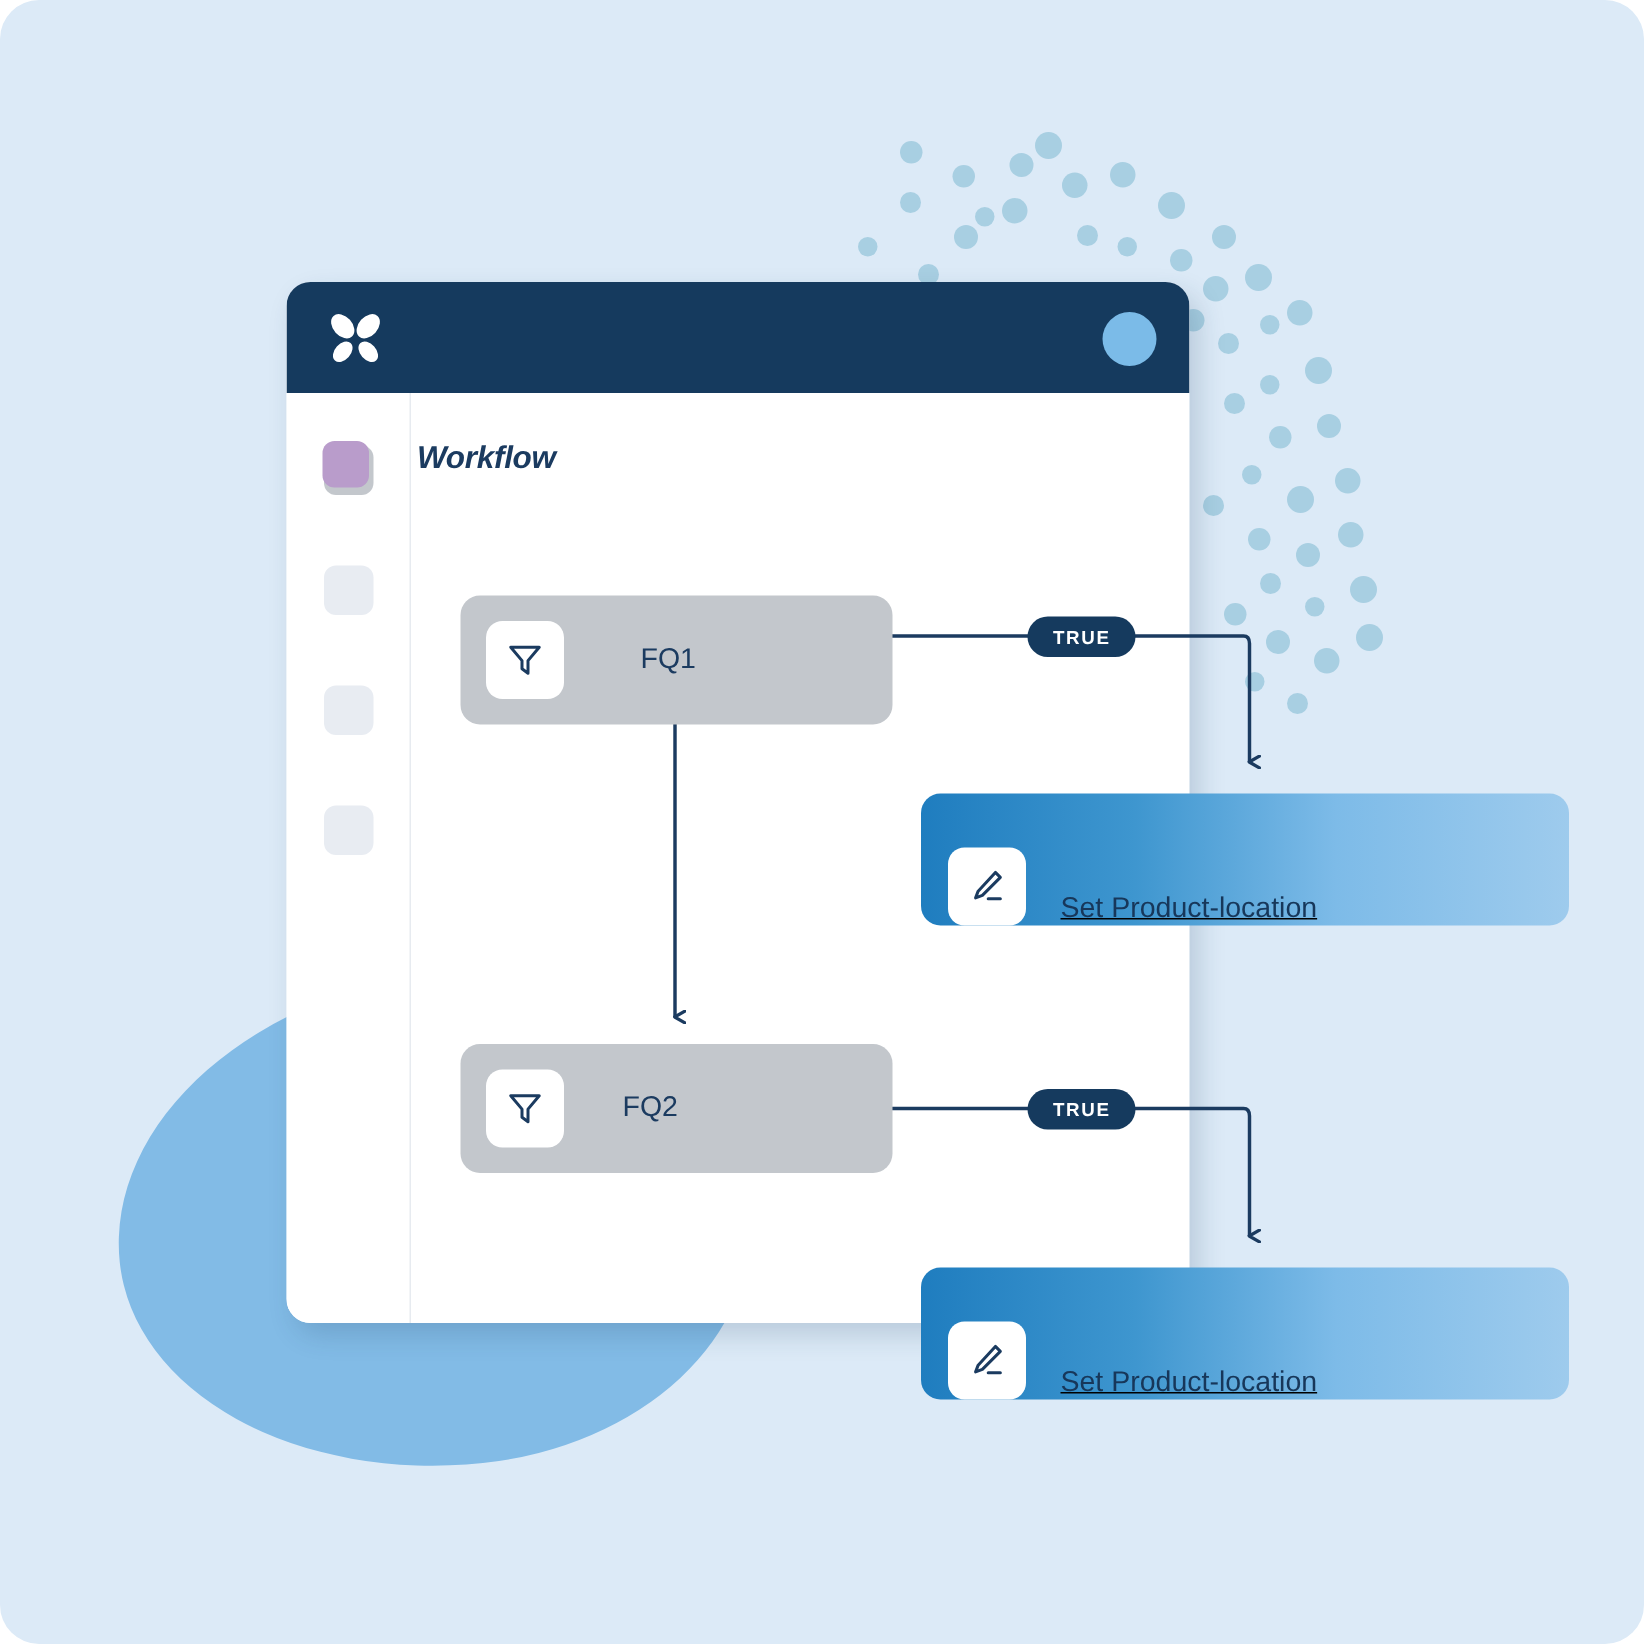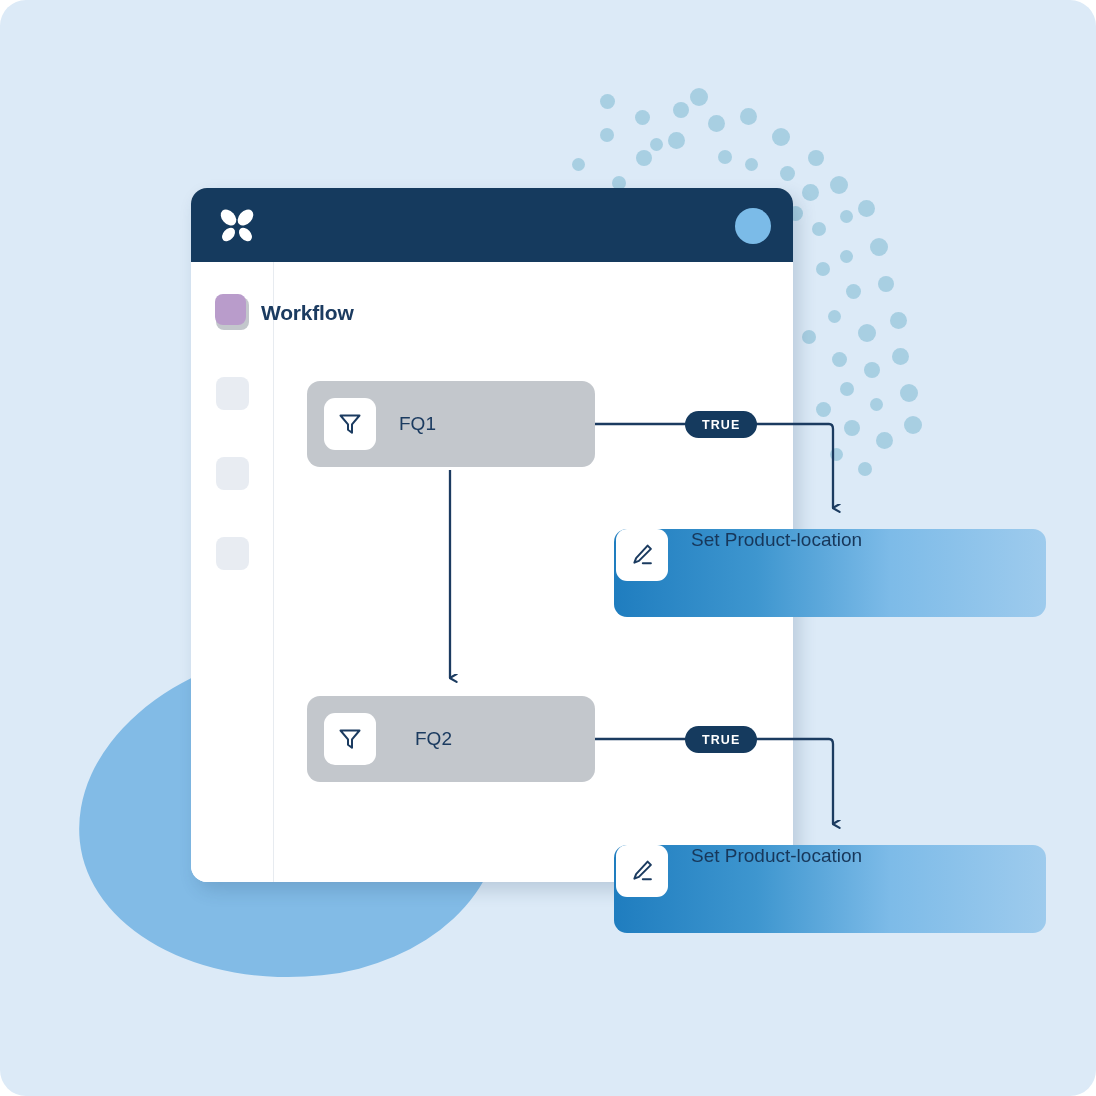--- a/index.html
+++ b/index.html
@@ -109,23 +109,24 @@
     top: 74px;
     right: 0;
     bottom: 0;
   }
 
   #workflow-header {
     position: absolute;
     left: 215px;
     top: 294px;
     display: flex;
-    align-items: flex-end;
-    gap: 15px;
+    align-items: flex-start;
+    gap: 32px;
     z-index: 6;
+    font-style: italic;
   }
   #workflow-swatch {
     width: 31px;
     height: 31px;
     border-radius: 8px;
     background: #b99ccb;
   }
   #workflow-title {
     font-size: 21px;
     font-weight: bold;
@@ -162,24 +163,25 @@
     color: #1b3b60;
   }
 
   .action-card {
     position: absolute;
     width: 432px;
     height: 88px;
     border-radius: 13px;
     background: linear-gradient(90deg, #1f7dbf 0%, #3e96cf 33%, #7dbbe8 64%, #9ecbed 100%);
     display: flex;
-    align-items: flex-start;
-    padding-left: 2px;
+    align-items: flex-end;
+    padding-left: 18px;
     box-sizing: border-box;
     z-index: 7;
+    text-decoration: underline;
   }
   .action-card .node-label { color: #17375a; }
 
   
   #connector-layer {
     position: absolute;
     left: 0; top: 0;
     width: 1096px;
     height: 1096px;
     z-index: 5;
@@ -295,21 +297,21 @@
     <path d="M450,470 V678" fill="none" stroke="#1b3b60" stroke-width="2.3" marker-end="url(#arrowhead)"></path>
 
     <path d="M594,739 H829 Q833,739 833,744 V824" fill="none" stroke="#1b3b60" stroke-width="2.3" marker-end="url(#arrowhead)"></path>
   </svg>
 
   <div id="workflow-header">
     <div id="workflow-swatch"></div>
     <div id="workflow-title">Workflow</div>
   </div>
 
-  <div class="filter-node" style="left:307px; top:381px;">
+  <div class="filter-node" style="left:307px; top:397px;gap:28px;">
     <div class="node-icon-box">
       <svg viewBox="0 0 26 26" width="26" height="26" aria-hidden="true">
         <path d="M3.5,4.5 H22.5 L15,13.4 V21.8 L11,18.8 V13.4 Z" fill="none" stroke="#1b3b60" stroke-width="2" stroke-linejoin="round"></path>
       </svg>
     </div>
     <div class="node-label">FQ1</div>
   </div>
 
   <div class="filter-node" style="left:307px; top:696px;gap:16px;">
     <div class="node-icon-box">

